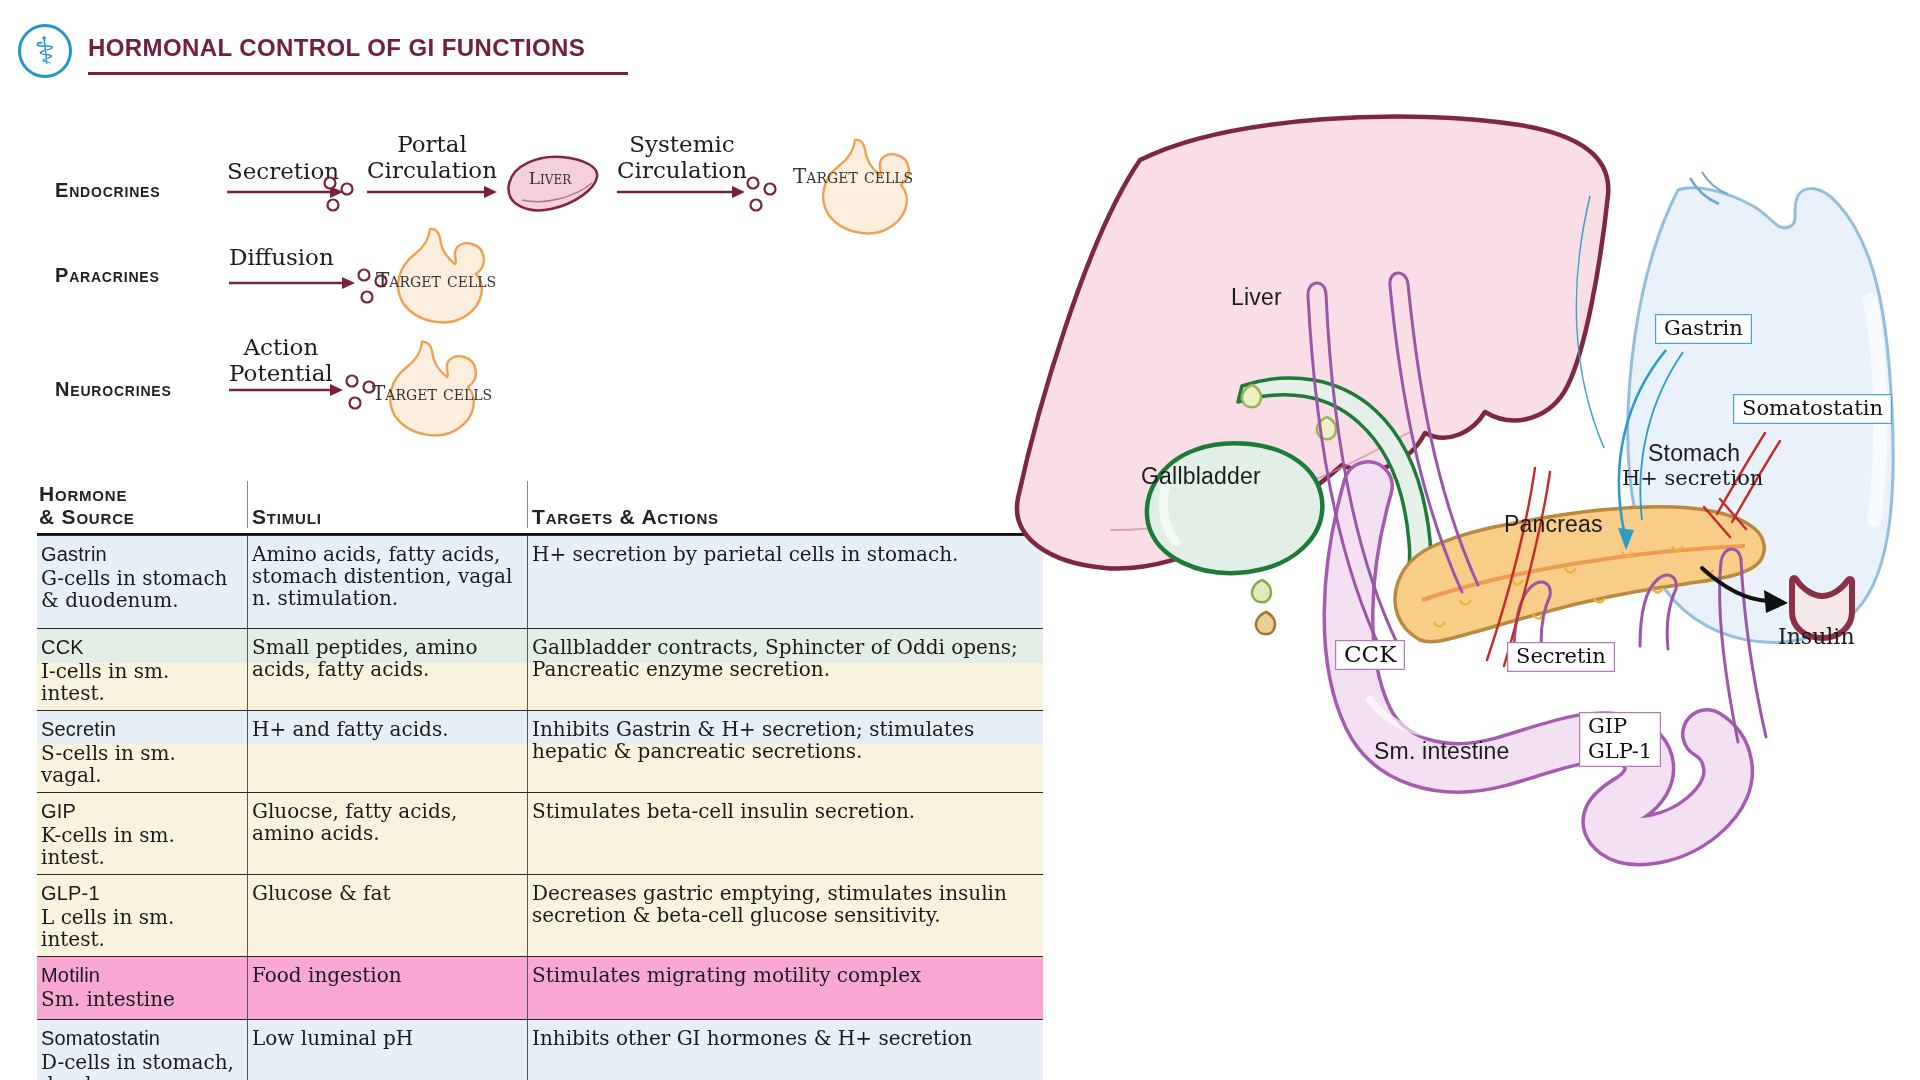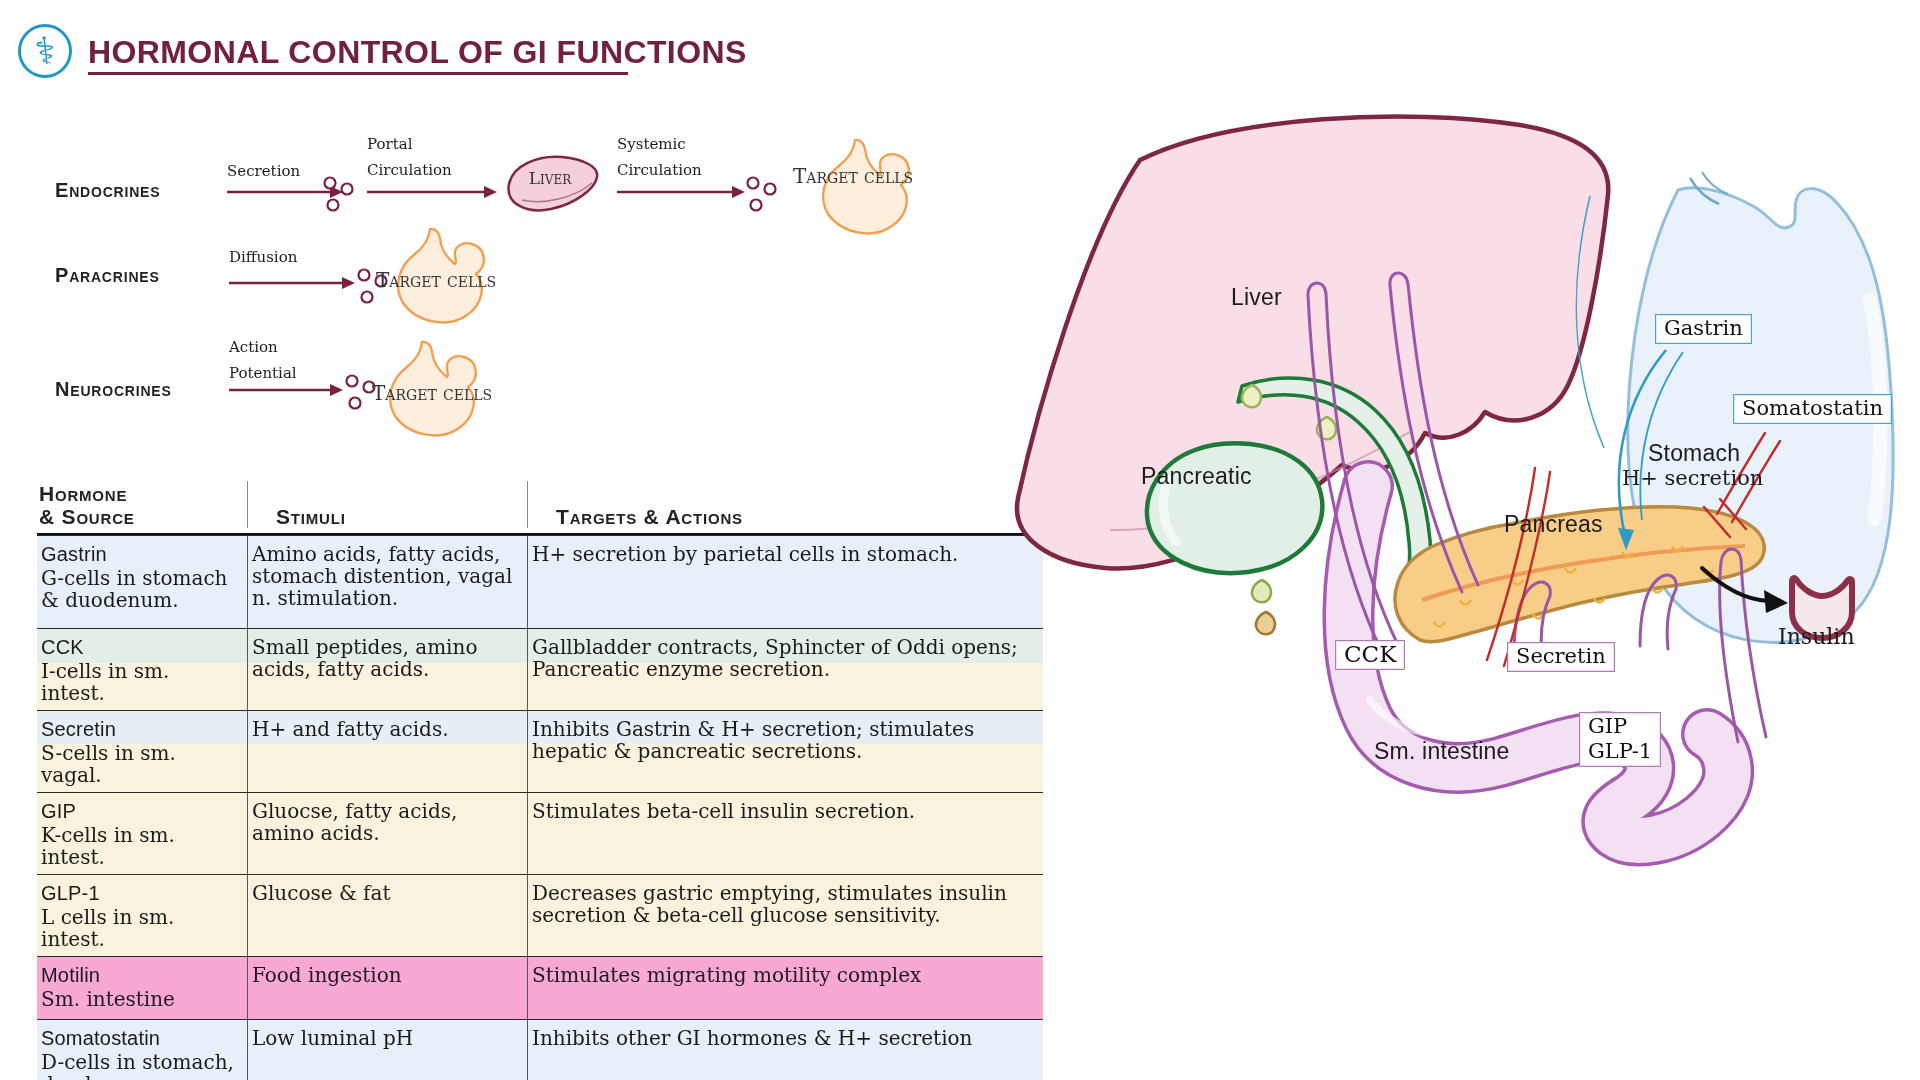--- a/index.html
+++ b/index.html
@@ -10,37 +10,37 @@
   .serif { font-family:"DejaVu Serif",serif; }
   .sc-sans { font-family:"Liberation Sans",sans-serif; font-variant:small-caps;
              font-weight:700; letter-spacing:0.8px; color:#222; }
   .sc-serif { font-family:"DejaVu Serif",serif; font-variant:small-caps; color:#333; }
   .pre { white-space:pre-line; }
 
   
   .logo { left:18px; top:24px; width:54px; height:54px; border:3px solid #2196c9;
           border-radius:50%; display:flex; align-items:center; justify-content:center; }
   .logo span { font-size:38px; color:#2196c9; transform:rotate(-6deg); line-height:1; }
-  .title { left:88px; top:34px; font-size:32px; font-weight:700; color:#72203f; letter-spacing:0.4px; }
+  .title { left:88px; top:34px; font-size:24px; font-weight:700; color:#72203f; letter-spacing:0.4px; }
   .title-underline { left:88px; top:72px; width:540px; height:3px; background:#72203f; }
 
   
   .pathway-label { font-size:20px; }
-  .flow-label { font-size:15px; color:#1c1c1c; line-height:26px; }
+  .flow-label { font-size:23px; color:#1c1c1c; line-height:26px;text-align:center; }
   .target-label { font-size:20px; }
   .mini-label { font-size:17px; text-align:center; }
   svg.flow { overflow:visible; }
 
   
   .gi-table { left:37px; top:468px; width:1006px; }
   .thead { display:grid; grid-template-columns:210px 280px 516px; align-items:end;
            border-bottom:2px solid #111; padding-bottom:5px; min-height:54px;margin-top:13px; }
   .thead .hcell { font-size:21px; line-height:23px; padding:0 10px 0 2px; }
   .thead .h2, .thead .h3 { border-left:1.3px solid #888; align-self:stretch;
-           display:flex; align-items:flex-end; padding-left:28px; }
+           display:flex; align-items:flex-end; padding-left:4px; }
   .trow { display:grid; grid-template-columns:210px 280px 516px; border-top:1.5px solid #2a2a2a; }
   .trow:first-of-type { border-top:none; }
   .trow.last { border-bottom:1px solid #999; }
   .tcell { padding:7px 10px 6px 4px; font-size:20px; line-height:22px; }
   .tcell.c2, .tcell.c3 { border-left:1.3px solid #555; }
   .hname { font-family:"Liberation Sans",sans-serif; font-size:20px; letter-spacing:0.2px;
            margin-bottom:2px; }
   .theme-blue  { background:#e7eff8; }
   .theme-cream { background:#f9f2dc; }
   .theme-pink  { background:#f9a8d4; }
@@ -285,21 +285,21 @@
     </g>
     <polygon points="628,428 636,450 644,430" fill="#2d9bc8"></polygon>
 
     <path d="M 712,468 C 738,492 760,500 778,501" fill="none" stroke="#111" stroke-width="4" stroke-linecap="round"></path>
     <polygon points="774,490 798,503 776,513" fill="#111"></polygon>
 
     <path d="M 806,479 C 813,490 824,496 832,496 C 841,496 851,490 858,480 C 860,478 862,479 862,482 L 862,512 C 862,528 848,538 832,538 C 816,538 802,528 802,512 L 802,482 C 802,478 804,477 806,479 Z" fill="#f6e9ec" stroke="#8c3048" stroke-width="6" stroke-linejoin="round"></path>
   </svg>
 
   <div class="abs organ-label" style="left:1231px;top:284px">Liver</div>
-  <div class="abs organ-label" style="left:1141px;top:463px">Pancreatic</div>
+  <div class="abs organ-label" style="left:1141px;top:463px">Gallbladder</div>
   <div class="abs organ-label" style="left:1504px;top:511px">Pancreas</div>
   <div class="abs organ-label" style="left:1648px;top:440px">Stomach</div>
   <div class="abs serif" style="left:1622px;top:466px;font-size:21px">H+ secretion</div>
   <div class="abs organ-label" style="left:1374px;top:738px">Sm. intestine</div>
   <div class="abs serif" style="left:1778px;top:624px;font-size:22px">Insulin</div>
 
   <div class="abs hormone-box box-blue" style="left:1655px;top:314px">Gastrin</div>
   <div class="abs hormone-box box-blue" style="left:1733px;top:394px">Somatostatin</div>
   <div class="abs hormone-box box-purple" style="left:1335px;top:640px;font-size:23px">CCK</div>
   <div class="abs hormone-box box-purple" style="left:1507px;top:642px">Secretin</div>

